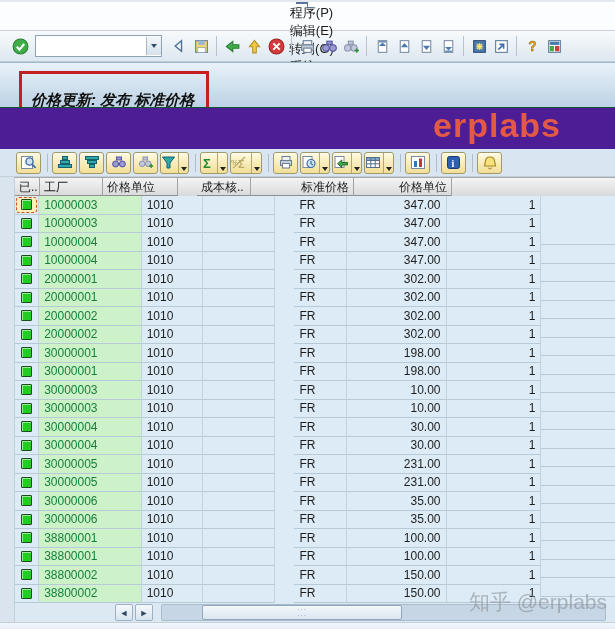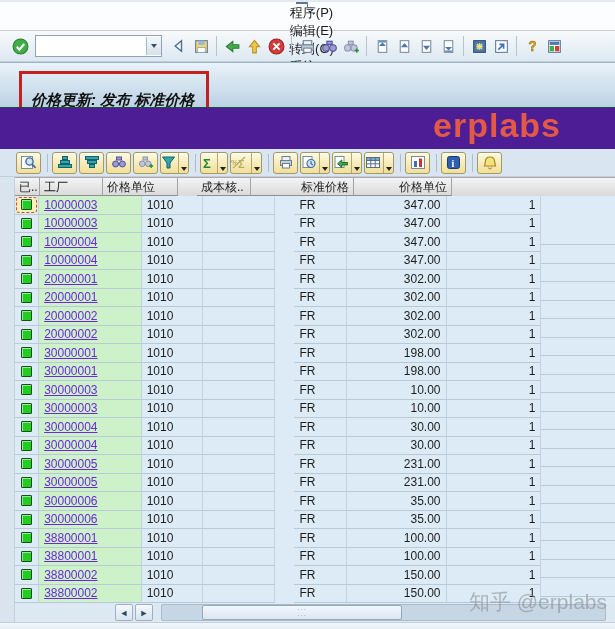--- a/index.html
+++ b/index.html
@@ -59,21 +59,21 @@
     padding:1px 4px 0 4px;font-size:12px;color:#1d1d1d;white-space:nowrap;overflow:hidden;
     display:flex;align-items:center;}
   .row{display:flex;height:18.5px;background:#dcebf5;flex:none;}
   .cell{box-sizing:border-box;border-right:1px solid #c2d2df;border-bottom:1px solid #b9cad7;
     padding:0 5px;display:flex;align-items:center;white-space:nowrap;overflow:hidden;
     font-size:12px;color:#1d1d1d;}
   .right{justify-content:flex-end;}
   .c0{width:25px;} .c1{width:106px;} .c2{width:63px;} .c3{width:75px;}
   .c4{width:54px;margin-left:19px;} .c5{width:103px;} .c6{width:98px;} .c7{width:77px;border-right:1px solid #a9bccb;margin-top:48px;}
   .material-cell{background:#cdf2c9;}
-  .material-link{color:#6d28d9;text-decoration:underline;cursor:pointer;}
+  .material-link{color:#15803d;cursor:pointer;}
   .status-cell{justify-content:center;padding:0;}
   .status-btn{display:flex;align-items:center;justify-content:center;}
   .status-btn.focused{background:#fdf0bd;border:1px dashed #d04f23;border-radius:3px;
     width:19px;height:14px;}
   .status-square{width:9px;height:9px;background:#22cd22;border:1px solid #1c4d1c;
     border-radius:1px;box-shadow:inset 1px 1px 0 rgba(255,255,255,.55);}
   
   .hscroll{height:19px;background:#dde9f2;display:flex;align-items:center;
     padding-left:100px;flex:none;}
   .sb-btn{width:16px;height:15px;background:linear-gradient(#f4f8fb,#d9e4ee);

